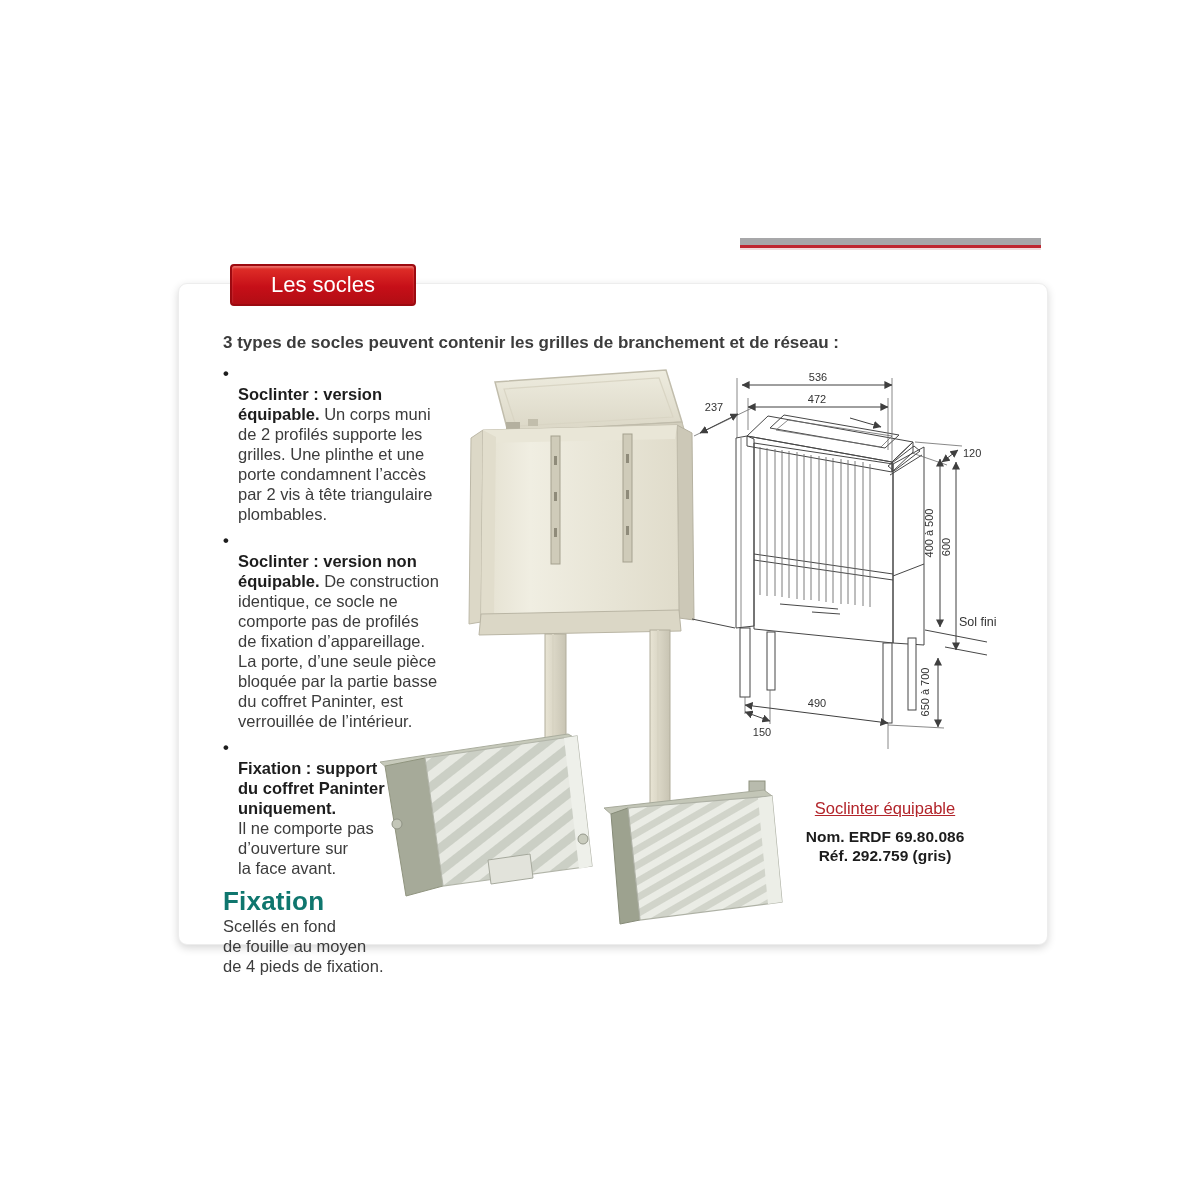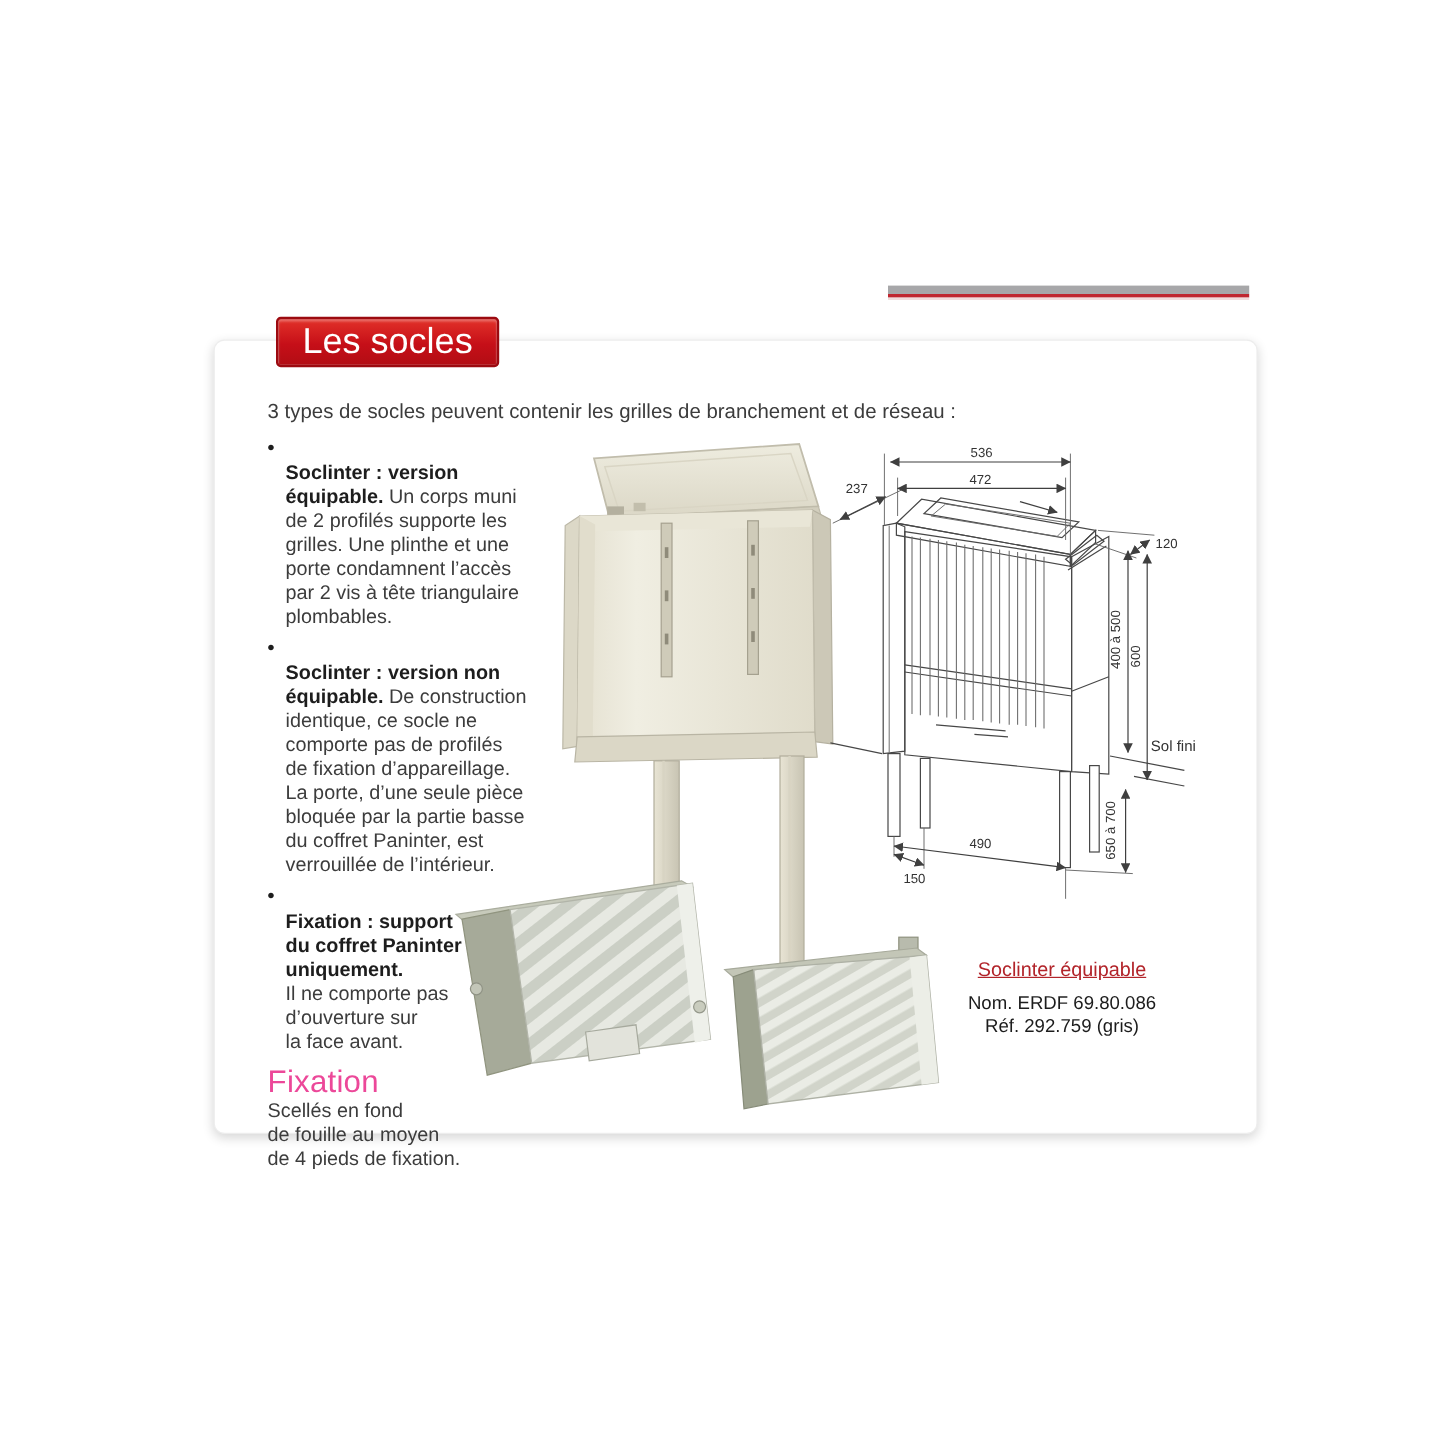--- a/index.html
+++ b/index.html
@@ -11,36 +11,36 @@
   .top-rule .r { height:3px; background:#bf2730; }
   .top-rule .p { height:2px; background:#f0dcdc; }
 
   .card { position:absolute; left:178px; top:283px; width:868px; height:660px;
           background:#fff; border:1px solid #ededed; border-radius:9px;
           box-shadow:0 3px 9px rgba(0,0,0,.16); }
 
   .badge { position:absolute; left:230px; top:264px; width:186px; height:42px;
            background:linear-gradient(180deg,#e23129 0%,#c60f18 55%,#b20d14 100%);
            border:2px solid #9c0a10; border-radius:4px; box-sizing:border-box;
-           color:#fff; font-size:30px; line-height:37px; text-align:center;
+           color:#fff; font-size:22px; line-height:37px; text-align:center;
            box-shadow:inset 0 2px 2px rgba(255,255,255,.3); }
 
-  .intro { position:absolute; left:223px; top:333px; font-size:17px; color:#3c3c3c; white-space:nowrap; }
+  .intro { position:absolute; left:223px; top:333px; font-size:17px; color:#3c3c3c; white-space:nowrap;font-weight:bold; }
 
   .left-col { position:absolute; left:223px; top:364px; width:262px; color:#3c3c3c;
               font-size:16.5px; line-height:20px; z-index:3; }
   .bullet { position:relative; padding-left:15px; margin-bottom:7px; white-space:pre-line; }
   .bullet .dot { position:absolute; left:0; top:-1px; color:#1d1d1d; font-weight:bold; }
   .bullet b { color:#1d1d1d; }
-  .fix-title { font-size:26px; font-weight:normal; color:#ec4899; margin:13px 0 5px; letter-spacing:.2px; }
+  .fix-title { font-size:26px; font-weight:bold; color:#0f766e; margin:13px 0 5px; letter-spacing:.2px; }
   .fix-body { white-space:pre-line; }
 
   .product { position:absolute; left:789px; top:799px; width:192px; text-align:center; z-index:3; }
   .product .name { color:#b2242a; font-size:16.5px; margin-bottom:9px;text-decoration:underline; }
-  .product .item { font-weight:normal; color:#1c1c1c; font-size:15.5px; line-height:19px; margin-bottom:7px; }
+  .product .item { font-weight:bold; color:#1c1c1c; font-size:15.5px; line-height:19px; margin-bottom:7px; }
 
   .photo   { position:absolute; left:368px; top:362px; z-index:1; }
   .diagram { position:absolute; left:690px; top:362px; z-index:2; }
 
   .dim  { stroke:#3f3f3f; stroke-width:1; fill:none; marker-start:url(#ah); marker-end:url(#ah); }
   .dimE { stroke:#3f3f3f; stroke-width:1; fill:none; marker-end:url(#ah); }
   .ext  { stroke:#6a6a6a; stroke-width:.8; fill:none; }
   .ln   { stroke:#474747; stroke-width:1; fill:none; }
   .lnf  { stroke:#474747; stroke-width:1; fill:#fff; }
   .rib  { stroke:#6d6d6d; stroke-width:.9; }

